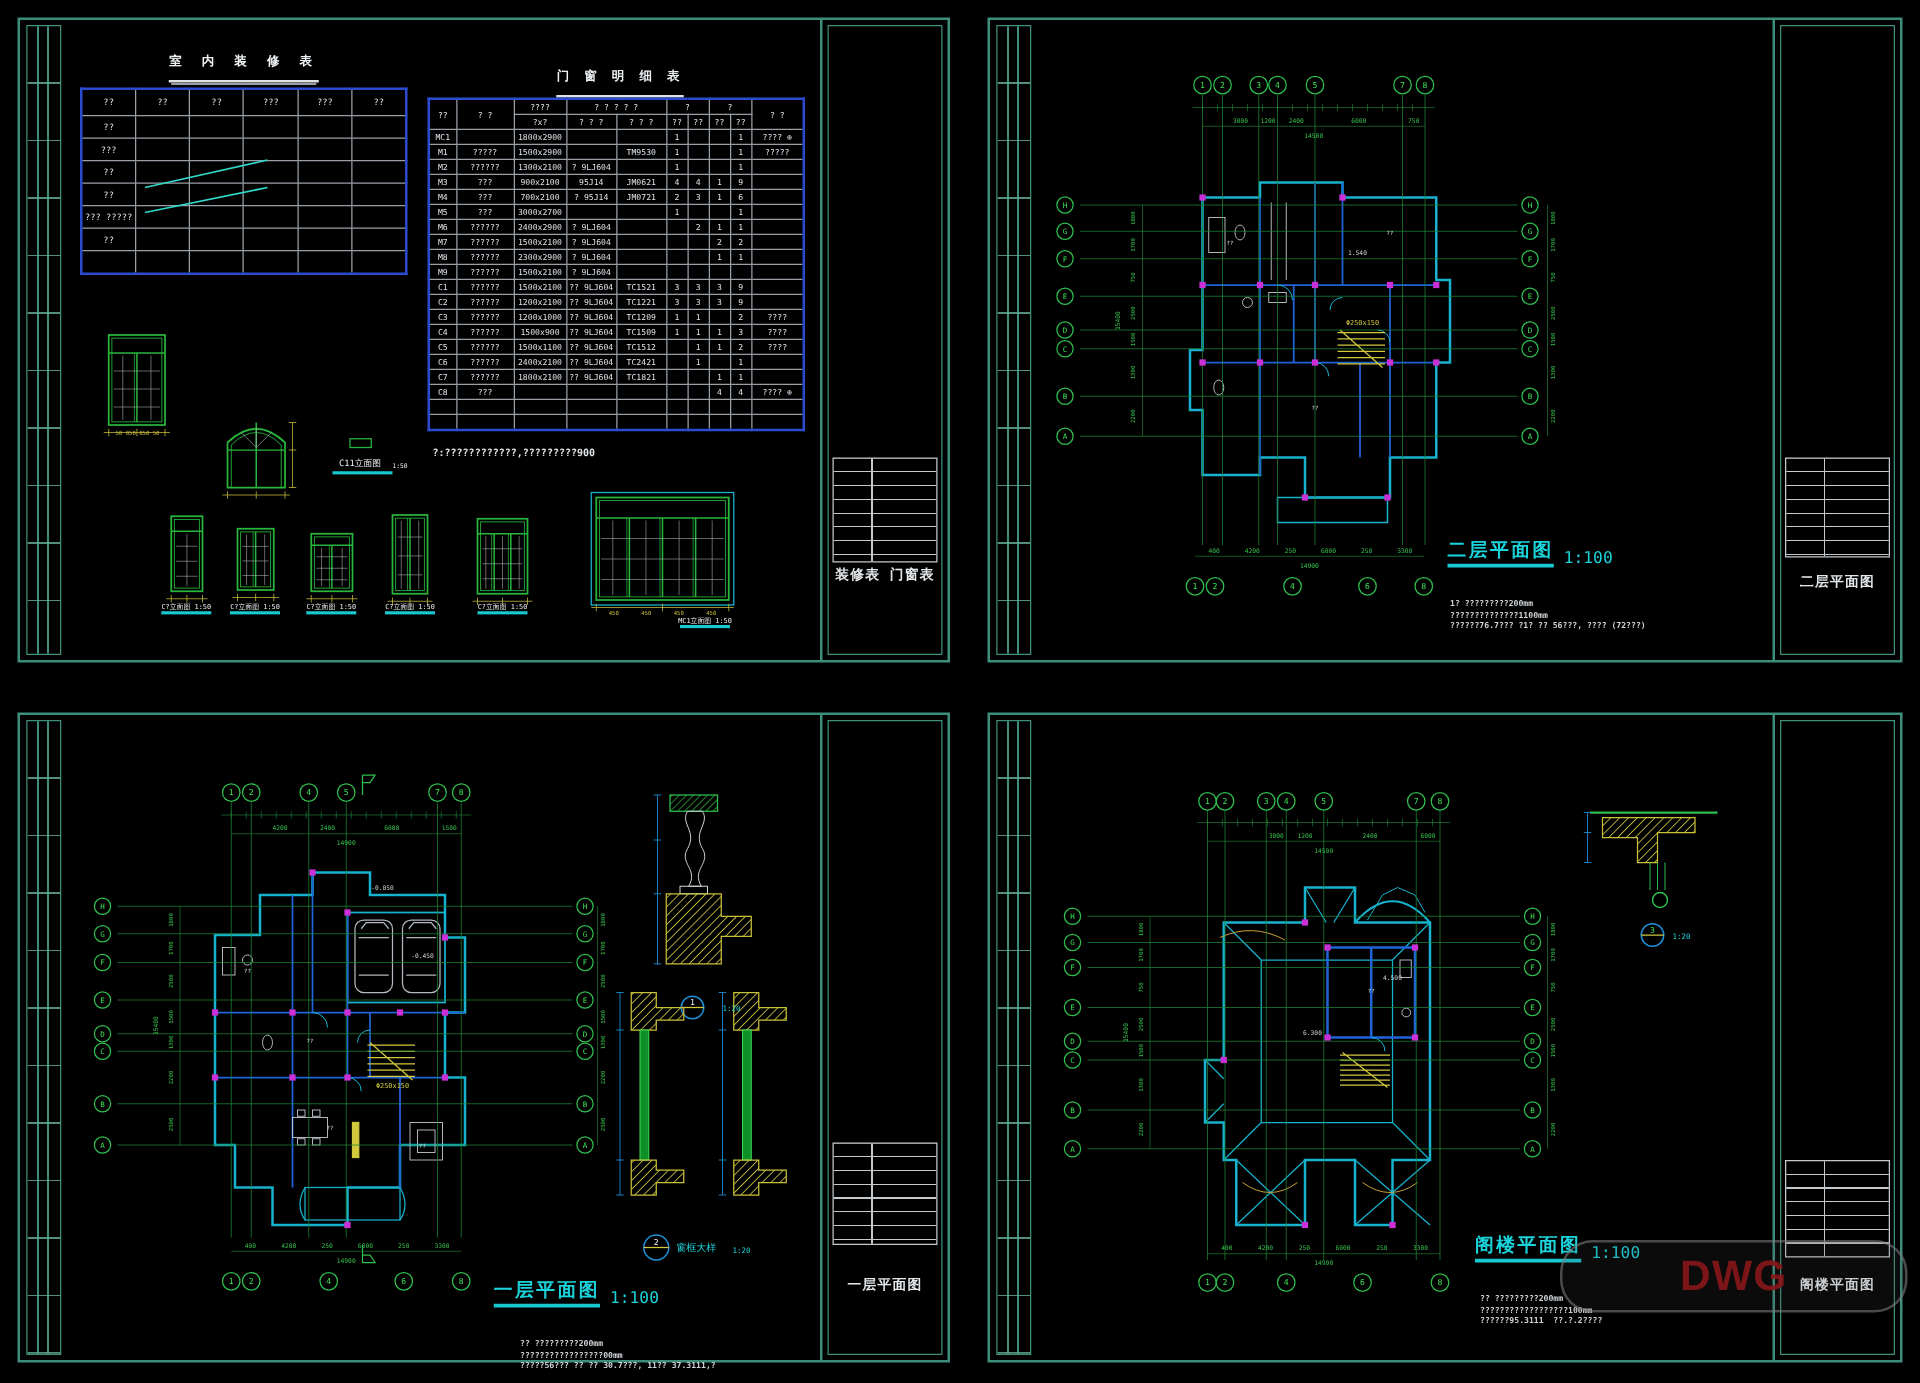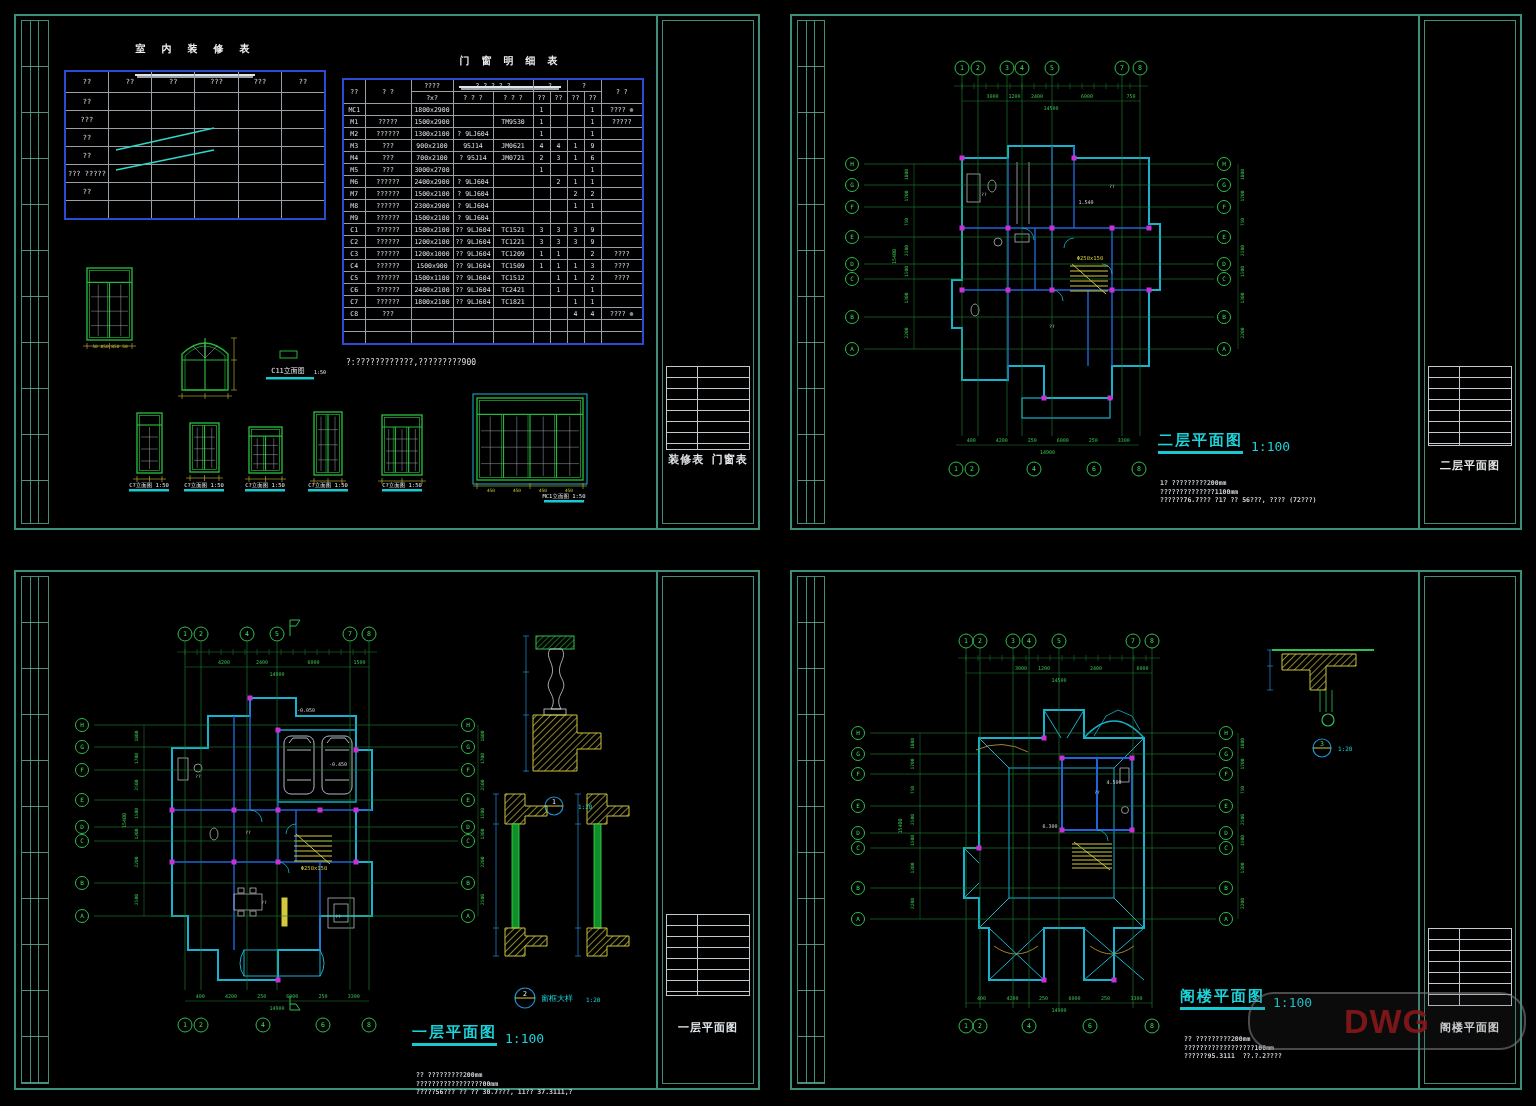--- a/index.html
+++ b/index.html
@@ -12,32 +12,32 @@
            linear-gradient(90deg,transparent 0 8px,#3d8f7c 8px 9px,transparent 9px 16px,#3d8f7c 16px 17px,transparent 17px);}
   .tcol{position:absolute;top:0;bottom:0;right:0;width:100px;border-left:2px solid #3d8f7c;}
   .tcol .inner{position:absolute;top:4px;bottom:4px;left:4px;right:4px;border:1px solid #3d8f7c;}
   .tbgrid{position:absolute;left:8px;right:8px;border:1px solid #c4c9cd;
           background:
             repeating-linear-gradient(180deg,transparent 0 10px,#c4c9cd 10px 11px),
             linear-gradient(90deg,transparent 0 30px,#c4c9cd 30px 31px,transparent 31px);}
   .tblabel{position:absolute;left:0;right:0;text-align:center;color:#e3e7ea;font-size:11px;font-weight:bold;letter-spacing:1px;}
   .plan{position:absolute;}
   .ttitle{position:absolute;color:#eef1f3;font-size:10px;font-weight:bold;letter-spacing:5px;text-align:center;}
-  .ttitle .ul{display:inline-block;border-bottom:2px solid #dfe3e6;padding-bottom:18px;box-shadow:0 4px 0 -2px #9aa0a8;}
+  .ttitle .ul{display:inline-block;border-bottom:2px solid #dfe3e6;padding-bottom:8px;box-shadow:0 4px 0 -2px #9aa0a8;}
   .ptitle{position:absolute;white-space:nowrap;}
   .ptitle .tx{display:inline-block;color:#1bd3da;font-size:15px;font-weight:bold;border-bottom:3px solid #19c9d2;padding-bottom:1px;letter-spacing:2px;}
   .ptitle .sc{color:#1bd3da;font-size:13px;margin-left:8px;vertical-align:bottom;}
   .pnotes{position:absolute;color:#cfd4d9;font-size:6.5px;line-height:8.5px;white-space:pre;font-weight:bold;}
   .ctable{border-collapse:collapse;table-layout:fixed;border:2px solid #2b4bd0;}
   .ctable td,.ctable th{border:1px solid #9aa0a8;color:#dfe3e6;font-weight:normal;
       font-size:6.5px;text-align:center;padding:0 1px;overflow:hidden;white-space:nowrap;}
   #t1 td{height:17px;font-size:7px;}
   #t2 td,#t2 th{height:11px;}
   .mg{color:#cb3bd6;font-weight:bold;}
-  .note2{position:absolute;color:#dfe3e6;font-size:8px;}
+  .note2{position:absolute;color:#dfe3e6;font-size:8px;font-weight:bold;}
   #watermark{position:absolute;left:1248px;top:992px;width:274px;height:54px;border:2px solid rgba(130,130,130,.55);
              border-radius:26px;background:rgba(70,70,70,.16);display:flex;align-items:center;justify-content:center;
              font-family:"Liberation Sans",sans-serif;font-size:34px;font-weight:bold;letter-spacing:1px;}
   #watermark .p1{color:rgba(135,22,26,.9);}
   #watermark .p2{color:rgba(168,168,168,.85);}
 </style>
 </head>
 <body>
 
 <div id="canvas">
@@ -112,21 +112,21 @@
               <td></td>
               <td></td>
             </tr>
           </tbody>
         </table>
         <svg width="262" height="154" style="position:absolute;left:0;top:0;pointer-events:none">
           <line x1="52" y1="80" x2="150" y2="58" stroke="#2fd8c8" stroke-width="1.4"></line>
           <line x1="52" y1="100" x2="150" y2="80" stroke="#2fd8c8" stroke-width="1.4"></line>
         </svg>
       </div>
-    <div class="ttitle" style="left:344px;top:38px;width:300px;letter-spacing:3px"><span class="ul">门 窗 明 细 表</span></div>
+    <div class="ttitle" style="left:330px;top:38px;width:300px;letter-spacing:3px"><span class="ul">门 窗 明 细 表</span></div>
     <div id="t2" style="position:absolute;left:326px;top:62px;">
         <table class="ctable" style="width:300px">
           <colgroup>
             <col style="width:22px">
             <col style="width:46px">
             <col style="width:42px">
             <col style="width:40px">
             <col style="width:40px">
             <col style="width:17px">
             <col style="width:17px">
@@ -922,21 +922,21 @@
         <text x="300" y="320" fill="#cfd4d9" font-size="4.5" text-anchor="middle" font-family="DejaVu Sans Mono,monospace">??</text>
         <text x="268" y="114" fill="#cfd4d9" font-size="5" text-anchor="middle" font-family="DejaVu Sans Mono,monospace">-0.050</text>
         <text x="300" y="168" fill="#cfd4d9" font-size="5" text-anchor="middle" font-family="DejaVu Sans Mono,monospace">-0.450</text>
         <text x="276" y="272" fill="#d2c93c" font-size="5.5" text-anchor="middle" font-family="DejaVu Sans Mono,monospace">Φ250x150</text>
         <text x="516" y="206" fill="#eef1f3" font-size="6.5" text-anchor="middle" font-family="DejaVu Sans Mono,monospace">1</text>
         <text x="540" y="211" fill="#1bd3da" font-size="6" text-anchor="start" font-family="DejaVu Sans Mono,monospace">1:20</text>
         <text x="487" y="398" fill="#eef1f3" font-size="6.5" text-anchor="middle" font-family="DejaVu Sans Mono,monospace">2</text>
         <text x="503" y="403" fill="#1bd3da" font-size="8" text-anchor="start" font-family="DejaVu Sans Mono,monospace">窗框大样</text>
         <text x="548" y="404" fill="#1bd3da" font-size="6" text-anchor="start" font-family="DejaVu Sans Mono,monospace">1:20</text>
       </svg>
-    <div class="ptitle" style="left:396px;top:450px"><span class="tx">一层平面图</span><span class="sc">1:100</span></div>
+    <div class="ptitle" style="left:379px;top:450px"><span class="tx">一层平面图</span><span class="sc">1:100</span></div>
     <div class="pnotes" style="left:400px;top:482px">
       <div>?? ?????????200mm</div><div>?????????????????00mm</div><div>?????56??? ?? ?? 30.7???, 11?? 37.3111,?</div>
     </div>
     <div class="tcol">
       <div class="inner"></div>
       <div class="tbgrid" style="top:342px;height:80px"></div>
       <div class="tblabel" style="top:448px">一层平面图</div>
     </div>
   </div>
 

